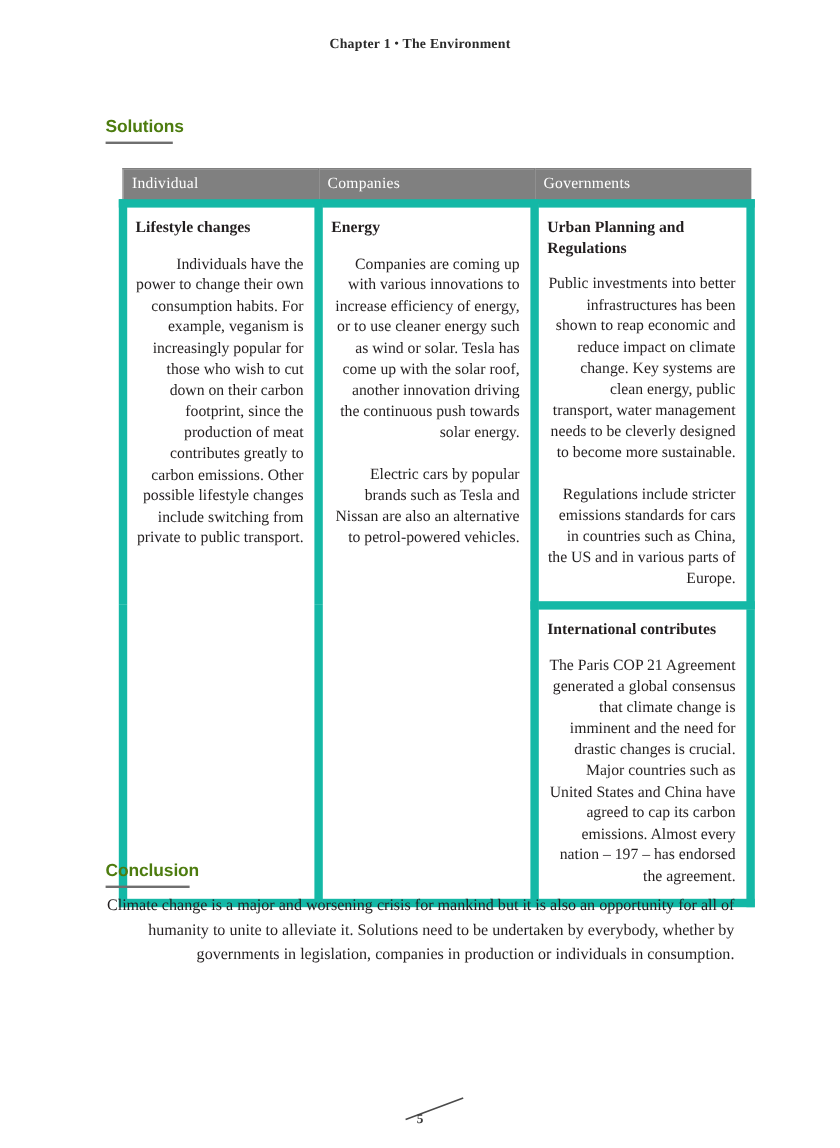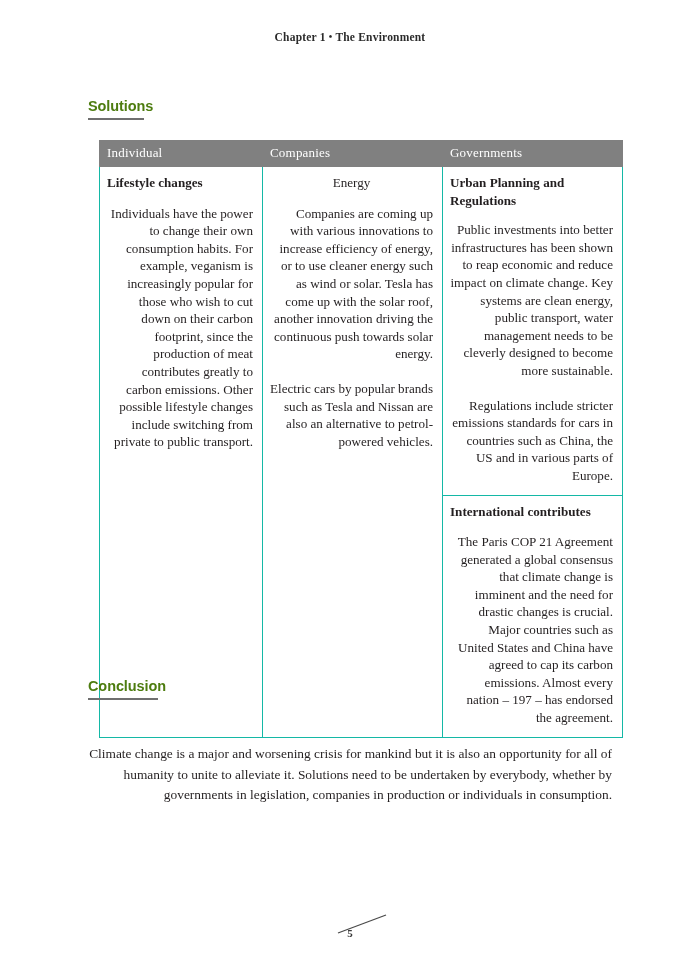--- a/index.html
+++ b/index.html
@@ -53,21 +53,21 @@
     letter-spacing: -0.1px;
     padding-bottom: 4px;
   }
   .section-heading .rule {
     display: block;
     height: 1.6px;
     background: #6f6f6f;
     margin-top: 4px;
   }
   #heading-solutions { top: 98px; width: 56px; }
-  #heading-conclusion { top: 678px; width: 70px; }
+  #heading-conclusion { top: 718px; width: 70px; }
 
   
   .table {
     position: absolute;
     left: 87px;
     top: 140px;
     width: 523px;
     border-collapse: collapse;
     table-layout: fixed;
     margin-left: 12px;
@@ -84,34 +84,34 @@
     font-size: 13px;
     text-align: left;
     padding: 4px 0 5px 7px;
     letter-spacing: 0.2px;
     border: 1px solid #808080;
     height: 14px;
     vertical-align: middle;
   }
 
   .table td {
-    border: 1px solid #14b8a6;
+    border: 7px solid #14b8a6;
     vertical-align: top;
     padding: 7px 9px 10px 7px;
     font-size: 13.1px;
     line-height: 17.6px;
     color: #231f20;
   }
 
   .cell-title {
     font-weight: bold;
     display: block;
     margin-bottom: 13px;
   }
-  .cell-title.regular { font-weight: normal; text-align: center; }
+  .cell-title.regular { font-weight: bold; }
   .cell-title.two-line { margin-bottom: 12px; }
 
   .cell-p {
     margin: 0 0 17px 0;
     text-align: right;
   }
   .cell-p:last-child { margin-bottom: 0; }
 
   
   .body-text {

